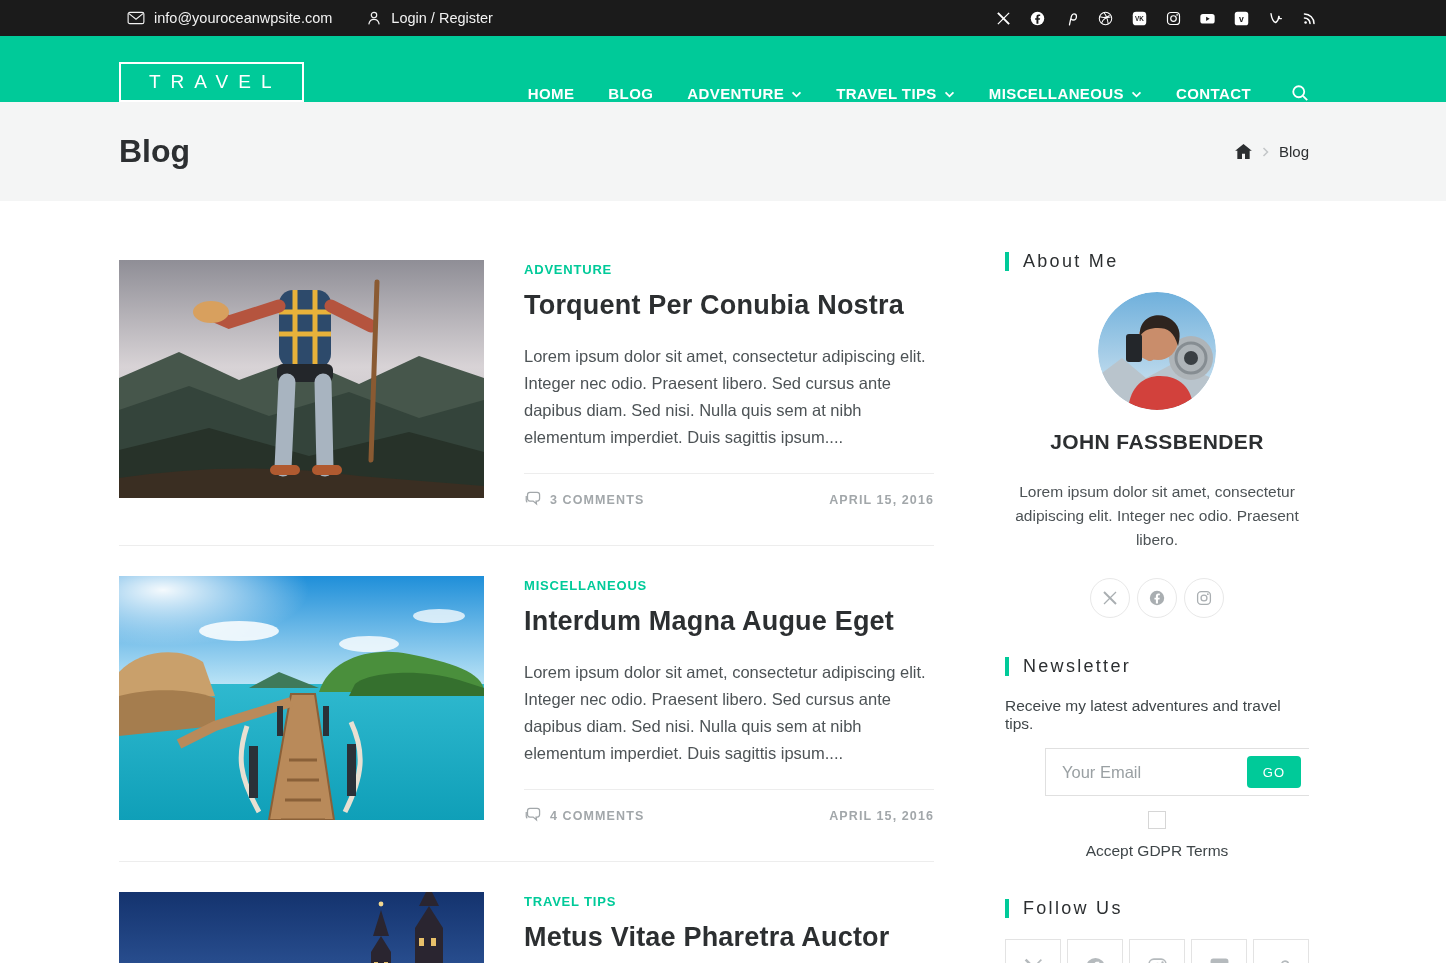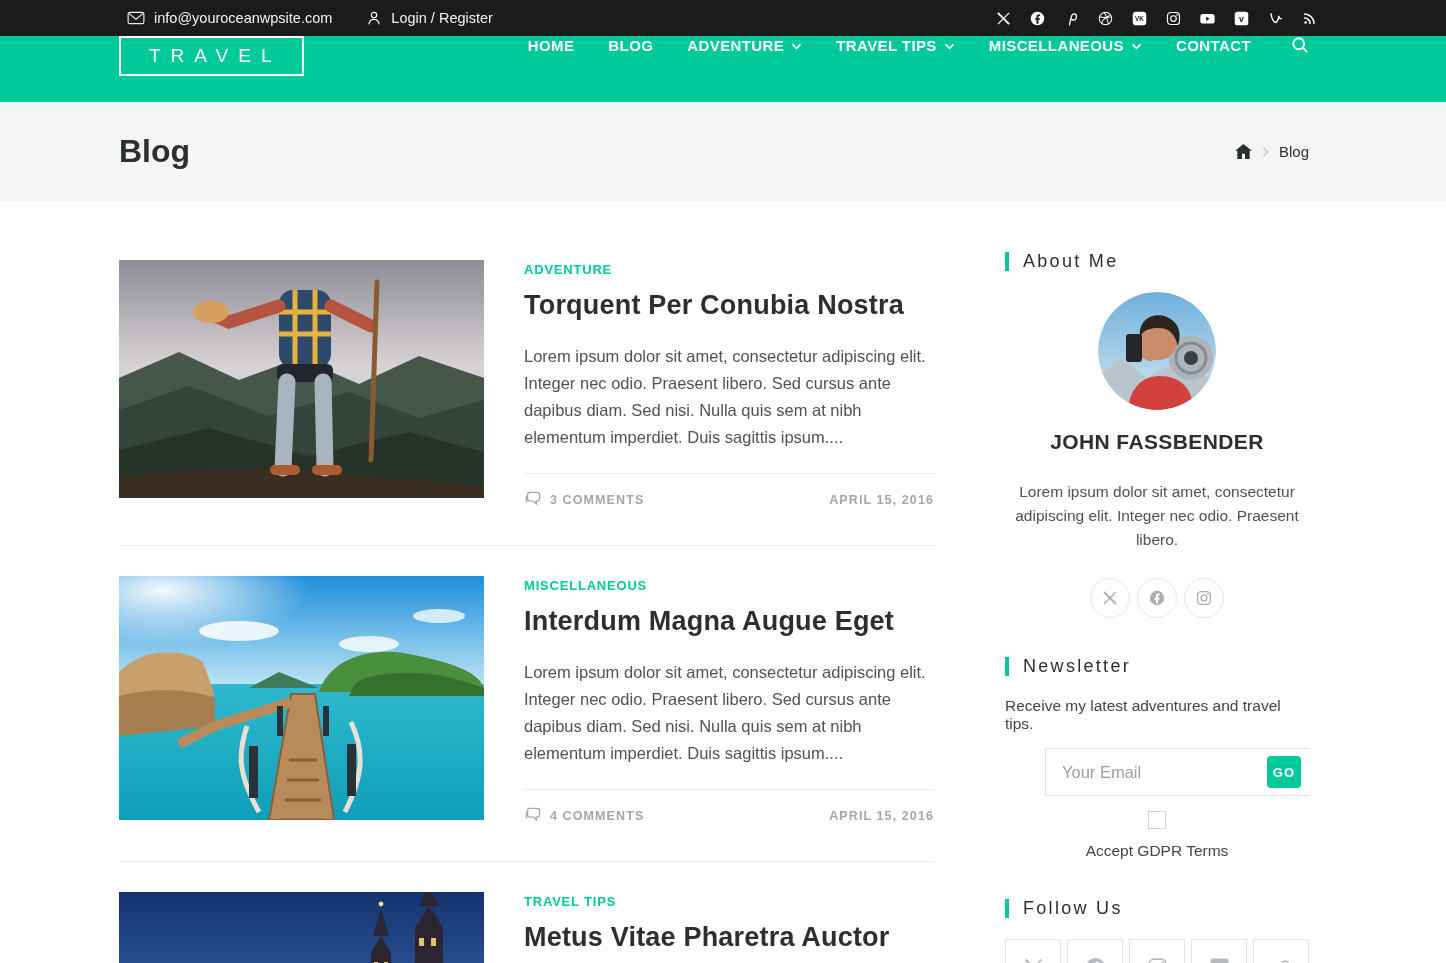--- a/index.html
+++ b/index.html
@@ -22,21 +22,21 @@
   .topbar .inner{display:flex;align-items:center;height:36px;}
   .topbar-left{display:flex;align-items:center;gap:34px;font-size:14.5px;}
   .tb-item{display:flex;align-items:center;gap:9px;}
   .tb-item svg{display:block;}
   .topbar-social{margin-left:auto;display:flex;align-items:center;gap:18px;color:#fff;}
   .topbar-social .sicon{width:16px;height:16px;display:flex;align-items:center;justify-content:center;}
   .topbar-social svg{width:15px;height:15px;display:block;}
 
   
   .header{height:66px;background:var(--accent);}
-  .header .inner{display:flex;align-items:flex-start;height:66px;}
+  .header .inner{display:flex;align-items:flex-end;height:66px;}
   .logo-box{border:2px solid #fff;color:#fff;padding:7px 20px 7px 28px;font-size:19px;letter-spacing:10px;font-weight:400;}
   .nav{margin-left:auto;display:flex;align-items:center;gap:34px;color:#fff;}
   .nav-item{display:flex;align-items:center;gap:7px;font-size:15px;font-weight:bold;letter-spacing:.4px;cursor:pointer;}
   .nav-item svg{display:block;margin-top:2px;}
   .nav-search{margin-left:6px;cursor:pointer;display:flex;align-items:center;}
 
   
   .page-header{height:99px;background:var(--pagehead-bg);}
   .page-header .inner{display:flex;align-items:center;height:99px;}
   .page-title{font-size:32px;font-weight:600;color:var(--title);}
@@ -71,21 +71,21 @@
   .about-name{text-align:center;font-size:21px;font-weight:bold;letter-spacing:.4px;color:var(--title);margin-bottom:26px;}
   .about-bio{text-align:center;font-size:15.5px;line-height:1.55;color:var(--body-text);margin-bottom:26px;}
   .about-social{display:flex;justify-content:center;gap:7px;}
   .circle-ic{width:40px;height:40px;border:1px solid #e8e8e8;border-radius:50%;display:flex;align-items:center;justify-content:center;color:#a9aeb1;cursor:pointer;--knock:#ffffff;}
   .circle-ic svg{width:16px;height:16px;display:block;}
 
   .nl-desc{font-size:15.5px;color:#3f4649;margin-bottom:15px;}
   .nl-form{position:relative;height:48px;border:1px solid #e0e0e0;background:#fff;display:flex;align-items:center;margin-left:40px;}
   .nl-input{border:none;outline:none;flex:1;height:100%;padding:0 70px 0 16px;font-size:16.5px;color:#3f4649;font-family:"Liberation Sans",sans-serif;}
   .nl-input::placeholder{color:#9aa0a3;}
-  .nl-go{position:absolute;right:7px;top:7px;bottom:7px;width:34px;background:var(--accent);color:#fff;border:none;border-radius:4px;font-size:13px;font-weight:bold;letter-spacing:1.2px;cursor:pointer;font-family:"Liberation Sans",sans-serif;}
+  .nl-go{position:absolute;right:7px;top:7px;bottom:7px;width:54px;background:var(--accent);color:#fff;border:none;border-radius:4px;font-size:13px;font-weight:normal;letter-spacing:1.2px;cursor:pointer;font-family:"Liberation Sans",sans-serif;}
   .nl-gdpr{display:flex;align-items:center;gap:13px;margin-top:15px;flex-direction:column;}
   .nl-check{width:18px;height:18px;border:1px solid #d6d6d6;background:#fff;cursor:pointer;}
   .nl-gdpr-label{font-size:15.5px;color:#3f4649;}
 
   .follow-grid{display:flex;flex-wrap:wrap;gap:6px;}
   .sq-ic{width:56px;height:56px;border:1px solid #e3e3e3;display:flex;align-items:center;justify-content:center;color:#b5babd;cursor:pointer;--knock:#ffffff;}
   .sq-ic svg{width:21px;height:21px;display:block;}
 </style>
 </head>
 <body>

